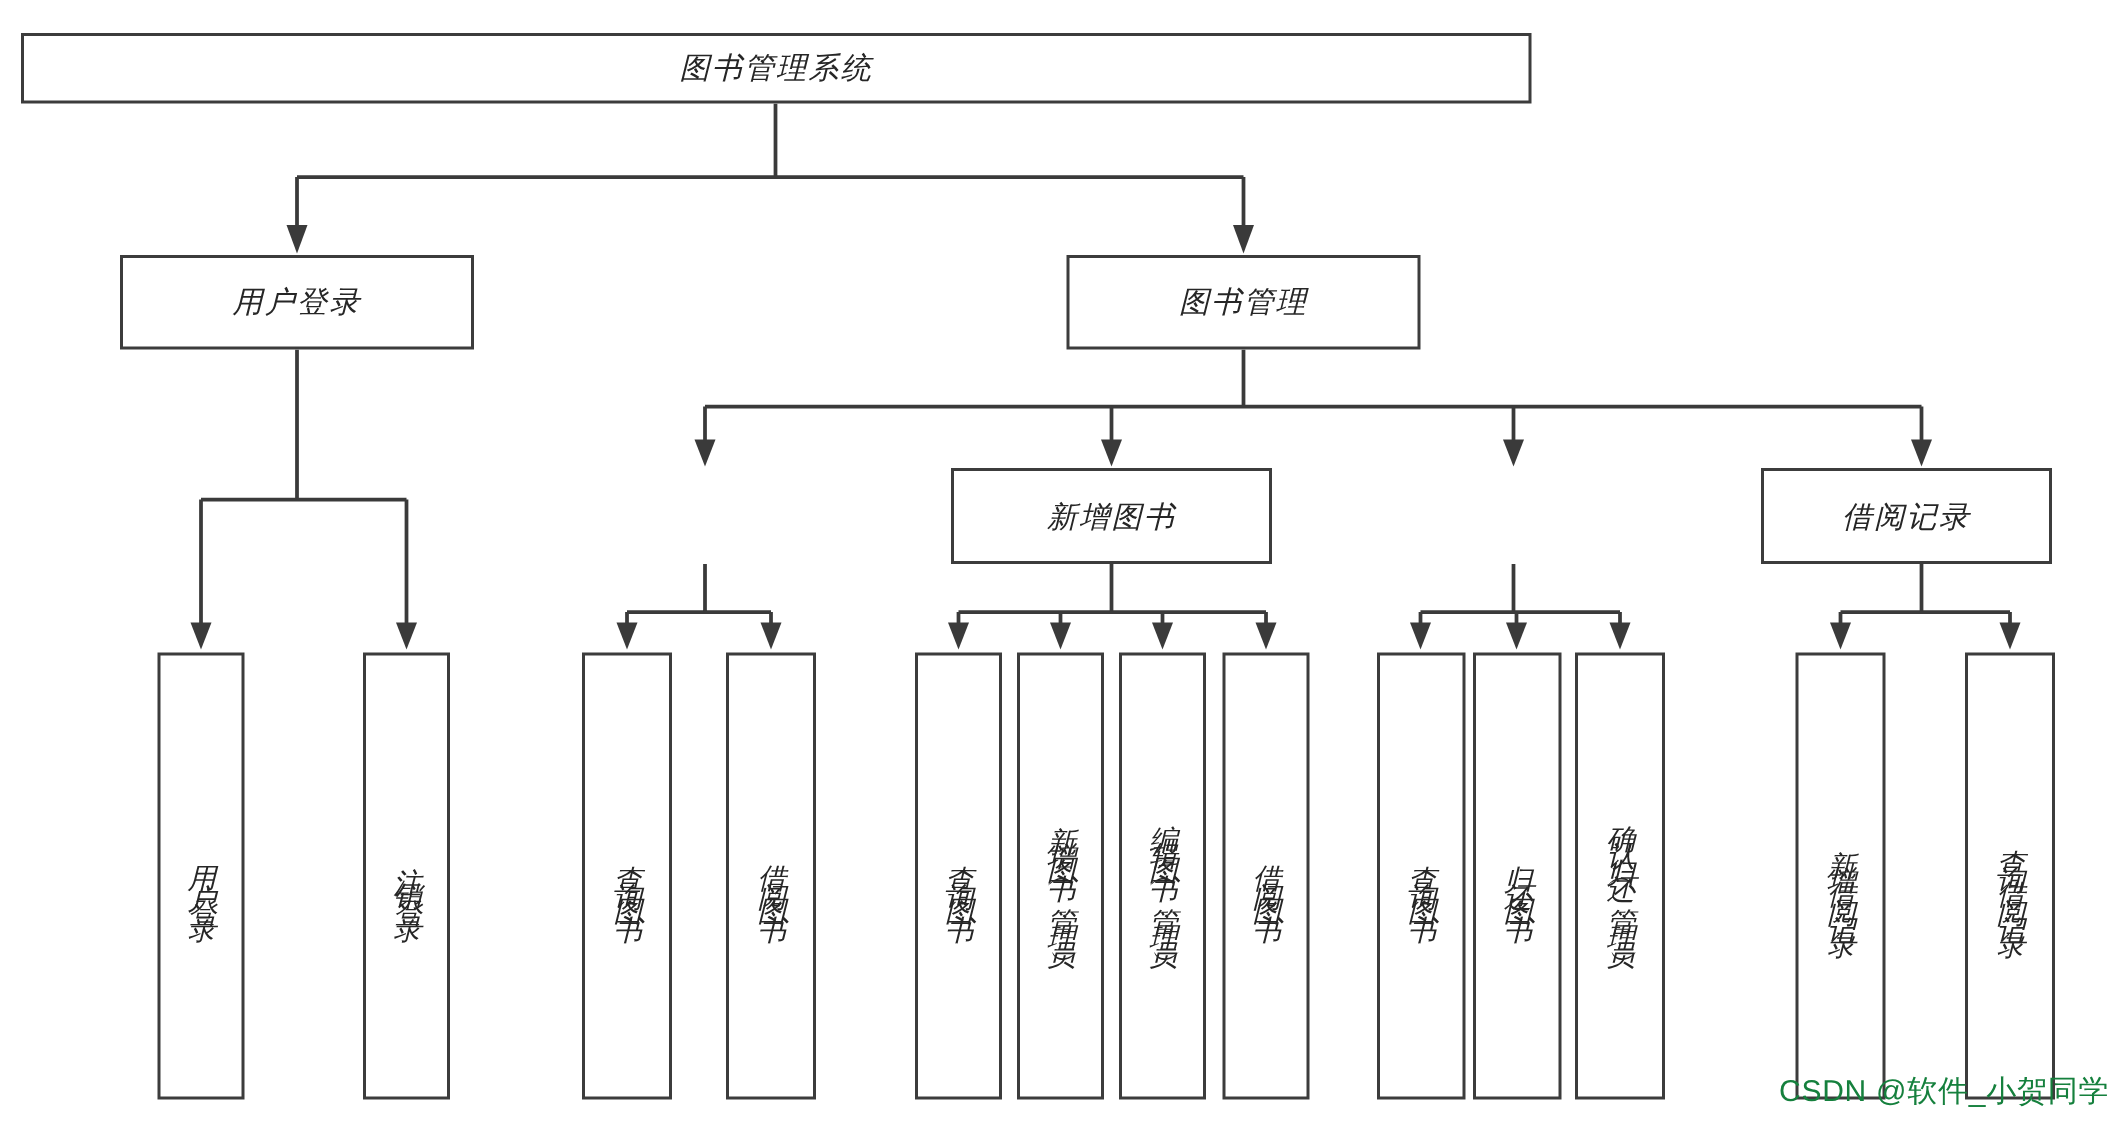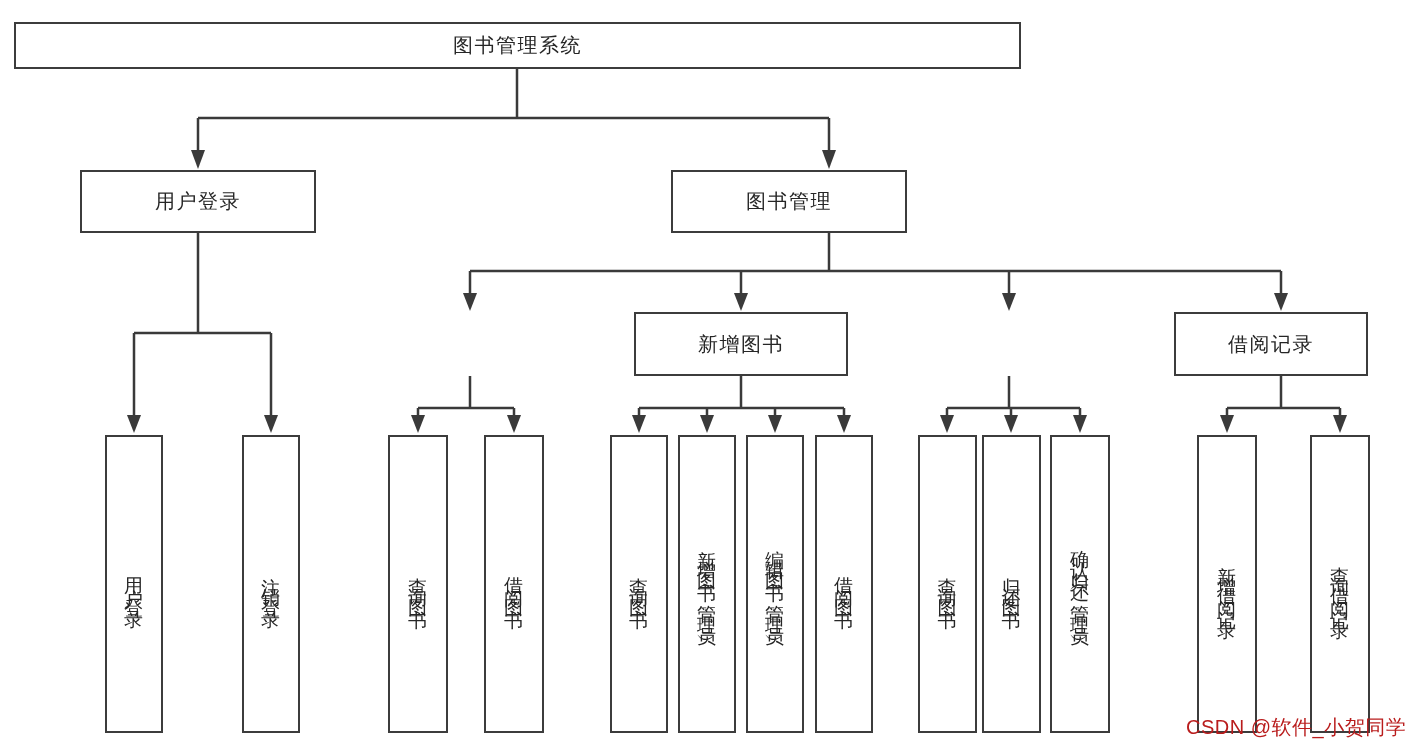--- a/index.html
+++ b/index.html
@@ -20,40 +20,41 @@
   .node {
     position: absolute;
     box-sizing: border-box;
     background: #ffffff;
     border: 2.5px solid #3c3c3c;
     display: flex;
     align-items: center;
     justify-content: center;
     color: #262626;
     z-index: 2;
+    font-style: italic;
   }
   .hbox {
     font-size: 20px;
     letter-spacing: 1.5px;
     white-space: nowrap;
   }
   .vbox {
     writing-mode: vertical-rl;
     text-orientation: mixed;
     font-size: 19px;
     letter-spacing: 11px;
     line-height: 1;
   }
   .watermark {
     position: absolute;
     z-index: 3;
     left: 1186px;
     top: 714px;
     font-size: 20px;
-    color: #b91c1c;
+    color: #15803d;
     letter-spacing: 0.5px;
     white-space: nowrap;
   }
 </style>
 </head>
 <body>
 
 <div id="stage">
 
   <svg id="connectors" viewBox="0 0 1405 747" xmlns="http://www.w3.org/2000/svg">
@@ -92,21 +93,21 @@
       <polygon points="1004,415 1018,415 1011,433"></polygon>
       <polygon points="1073,415 1087,415 1080,433"></polygon>
       <polygon points="1220,415 1234,415 1227,433"></polygon>
       <polygon points="1333,415 1347,415 1340,433"></polygon>
     </g>
   </svg>
 
   <div class="node hbox" style="left:14px;top:22px;width:1007px;height:47px">图书管理系统</div>
 
   <div class="node hbox" style="left:80px;top:170px;width:236px;height:63px">用户登录</div>
-  <div class="node hbox" style="left:671px;top:170px;width:236px;height:63px">图书管理</div>
+  <div class="node hbox" style="left:711px;top:170px;width:236px;height:63px">图书管理</div>
 
   <div class="node hbox" style="left:634px;top:312px;width:214px;height:64px">新增图书</div>
   <div class="node hbox" style="left:1174px;top:312px;width:194px;height:64px">借阅记录</div>
 
   <div class="node vbox" style="left:105px;top:435px;width:58px;height:298px">用户登录</div>
   <div class="node vbox" style="left:242px;top:435px;width:58px;height:298px">注销登录</div>
 
   <div class="node vbox" style="left:388px;top:435px;width:60px;height:298px">查询图书</div>
   <div class="node vbox" style="left:484px;top:435px;width:60px;height:298px">借阅图书</div>
 

